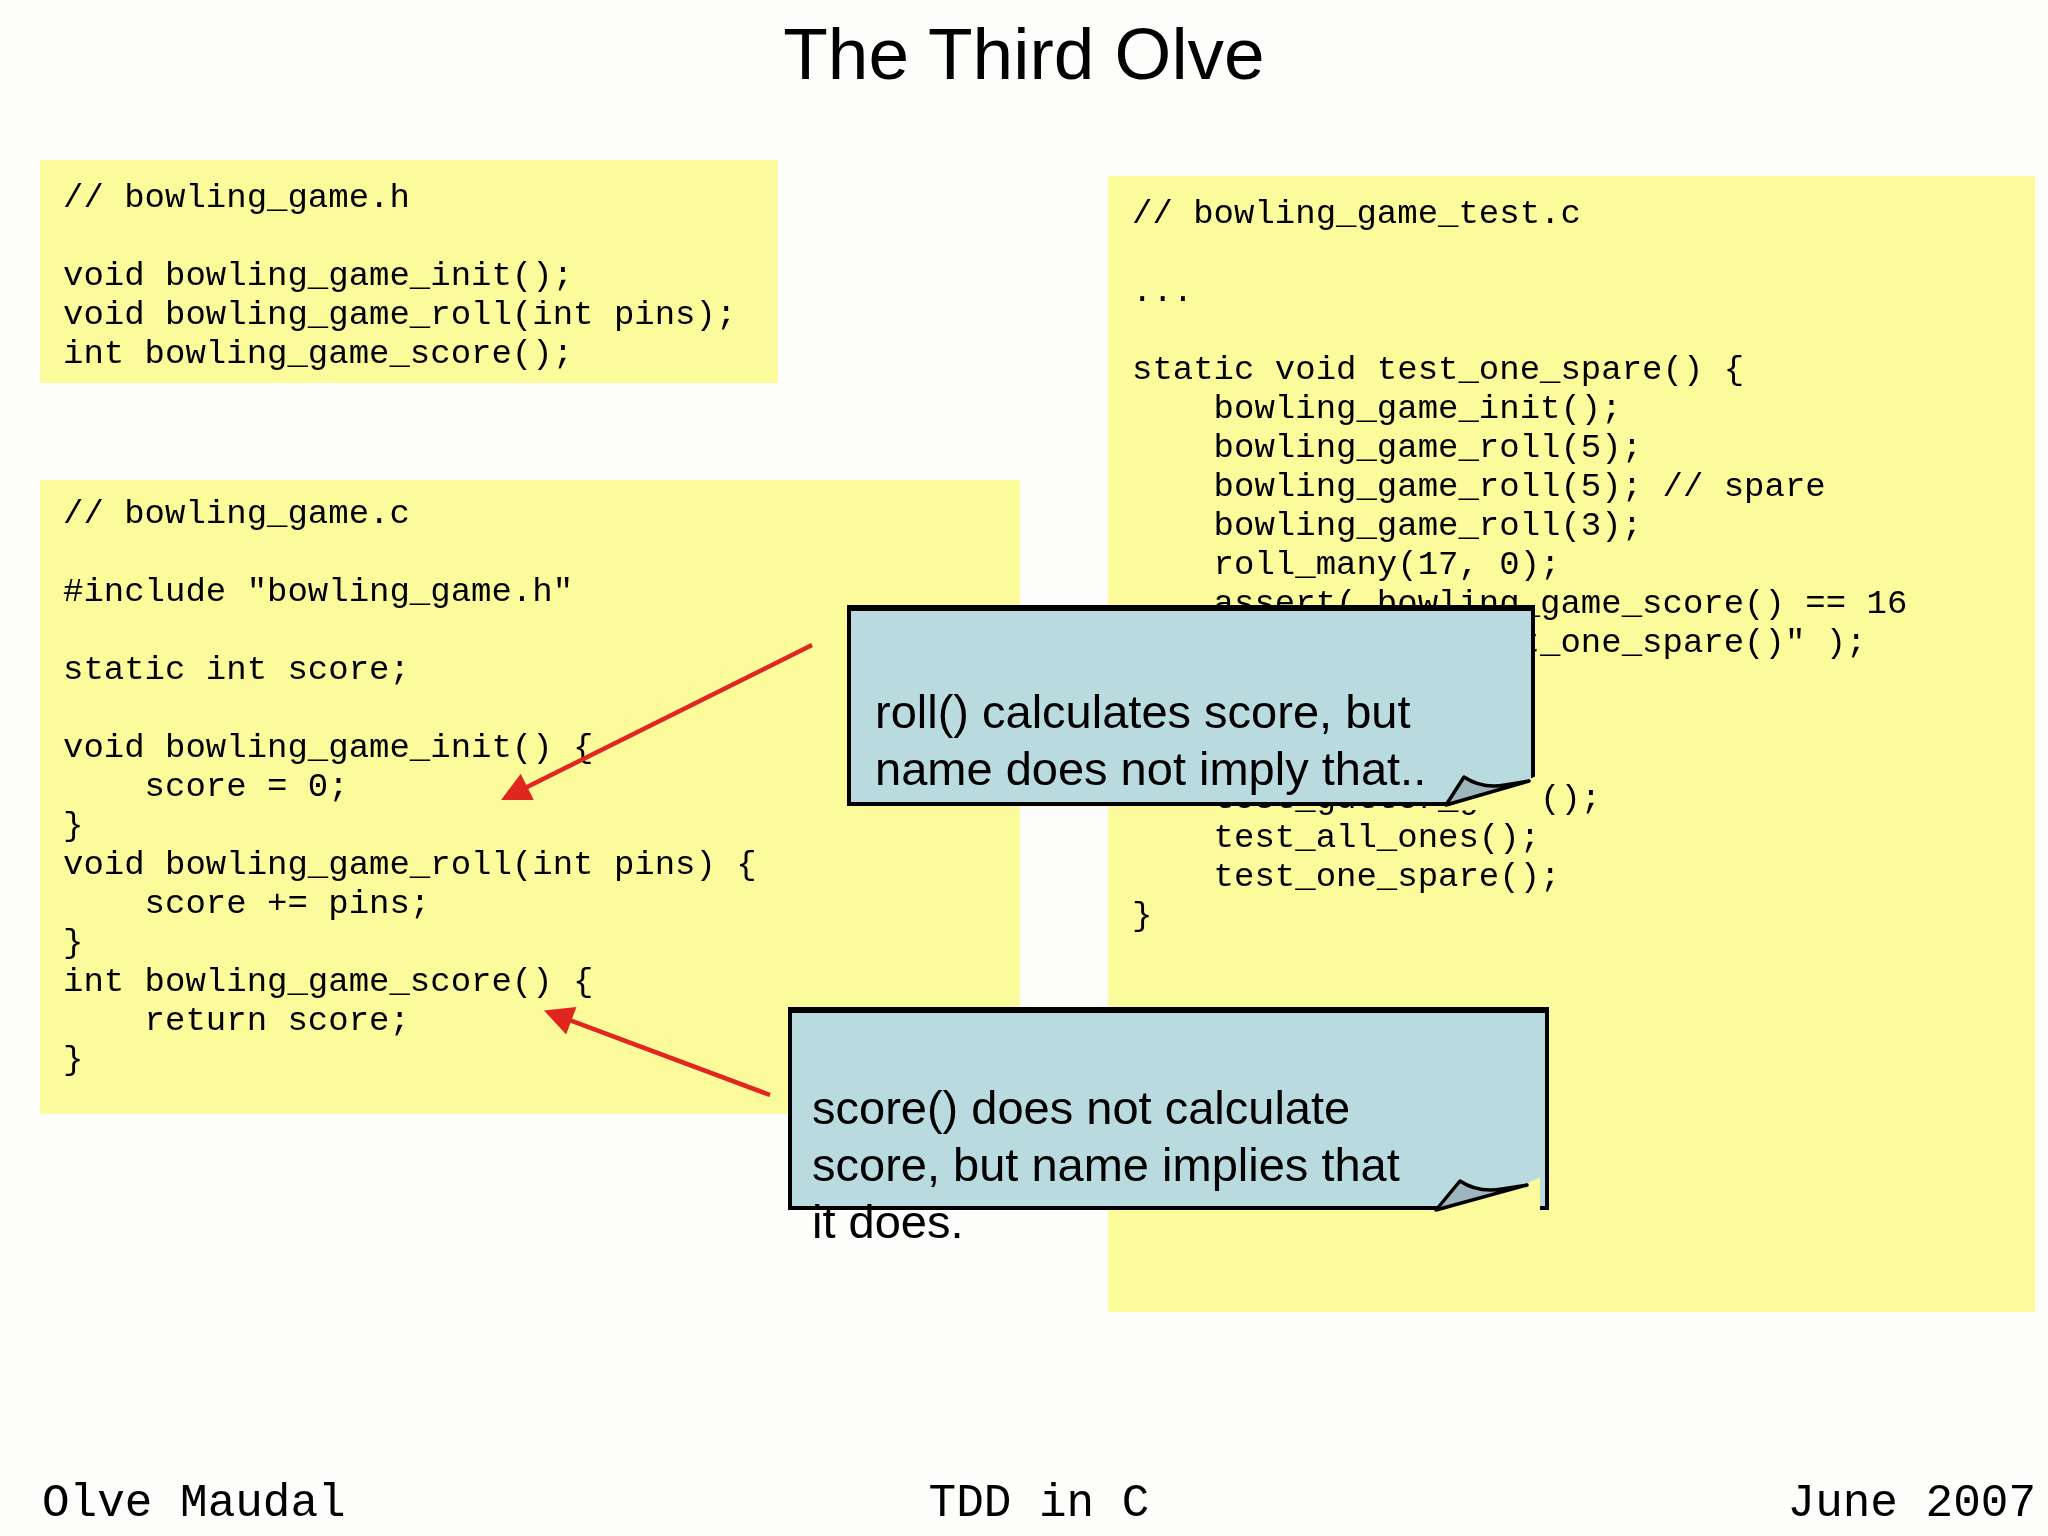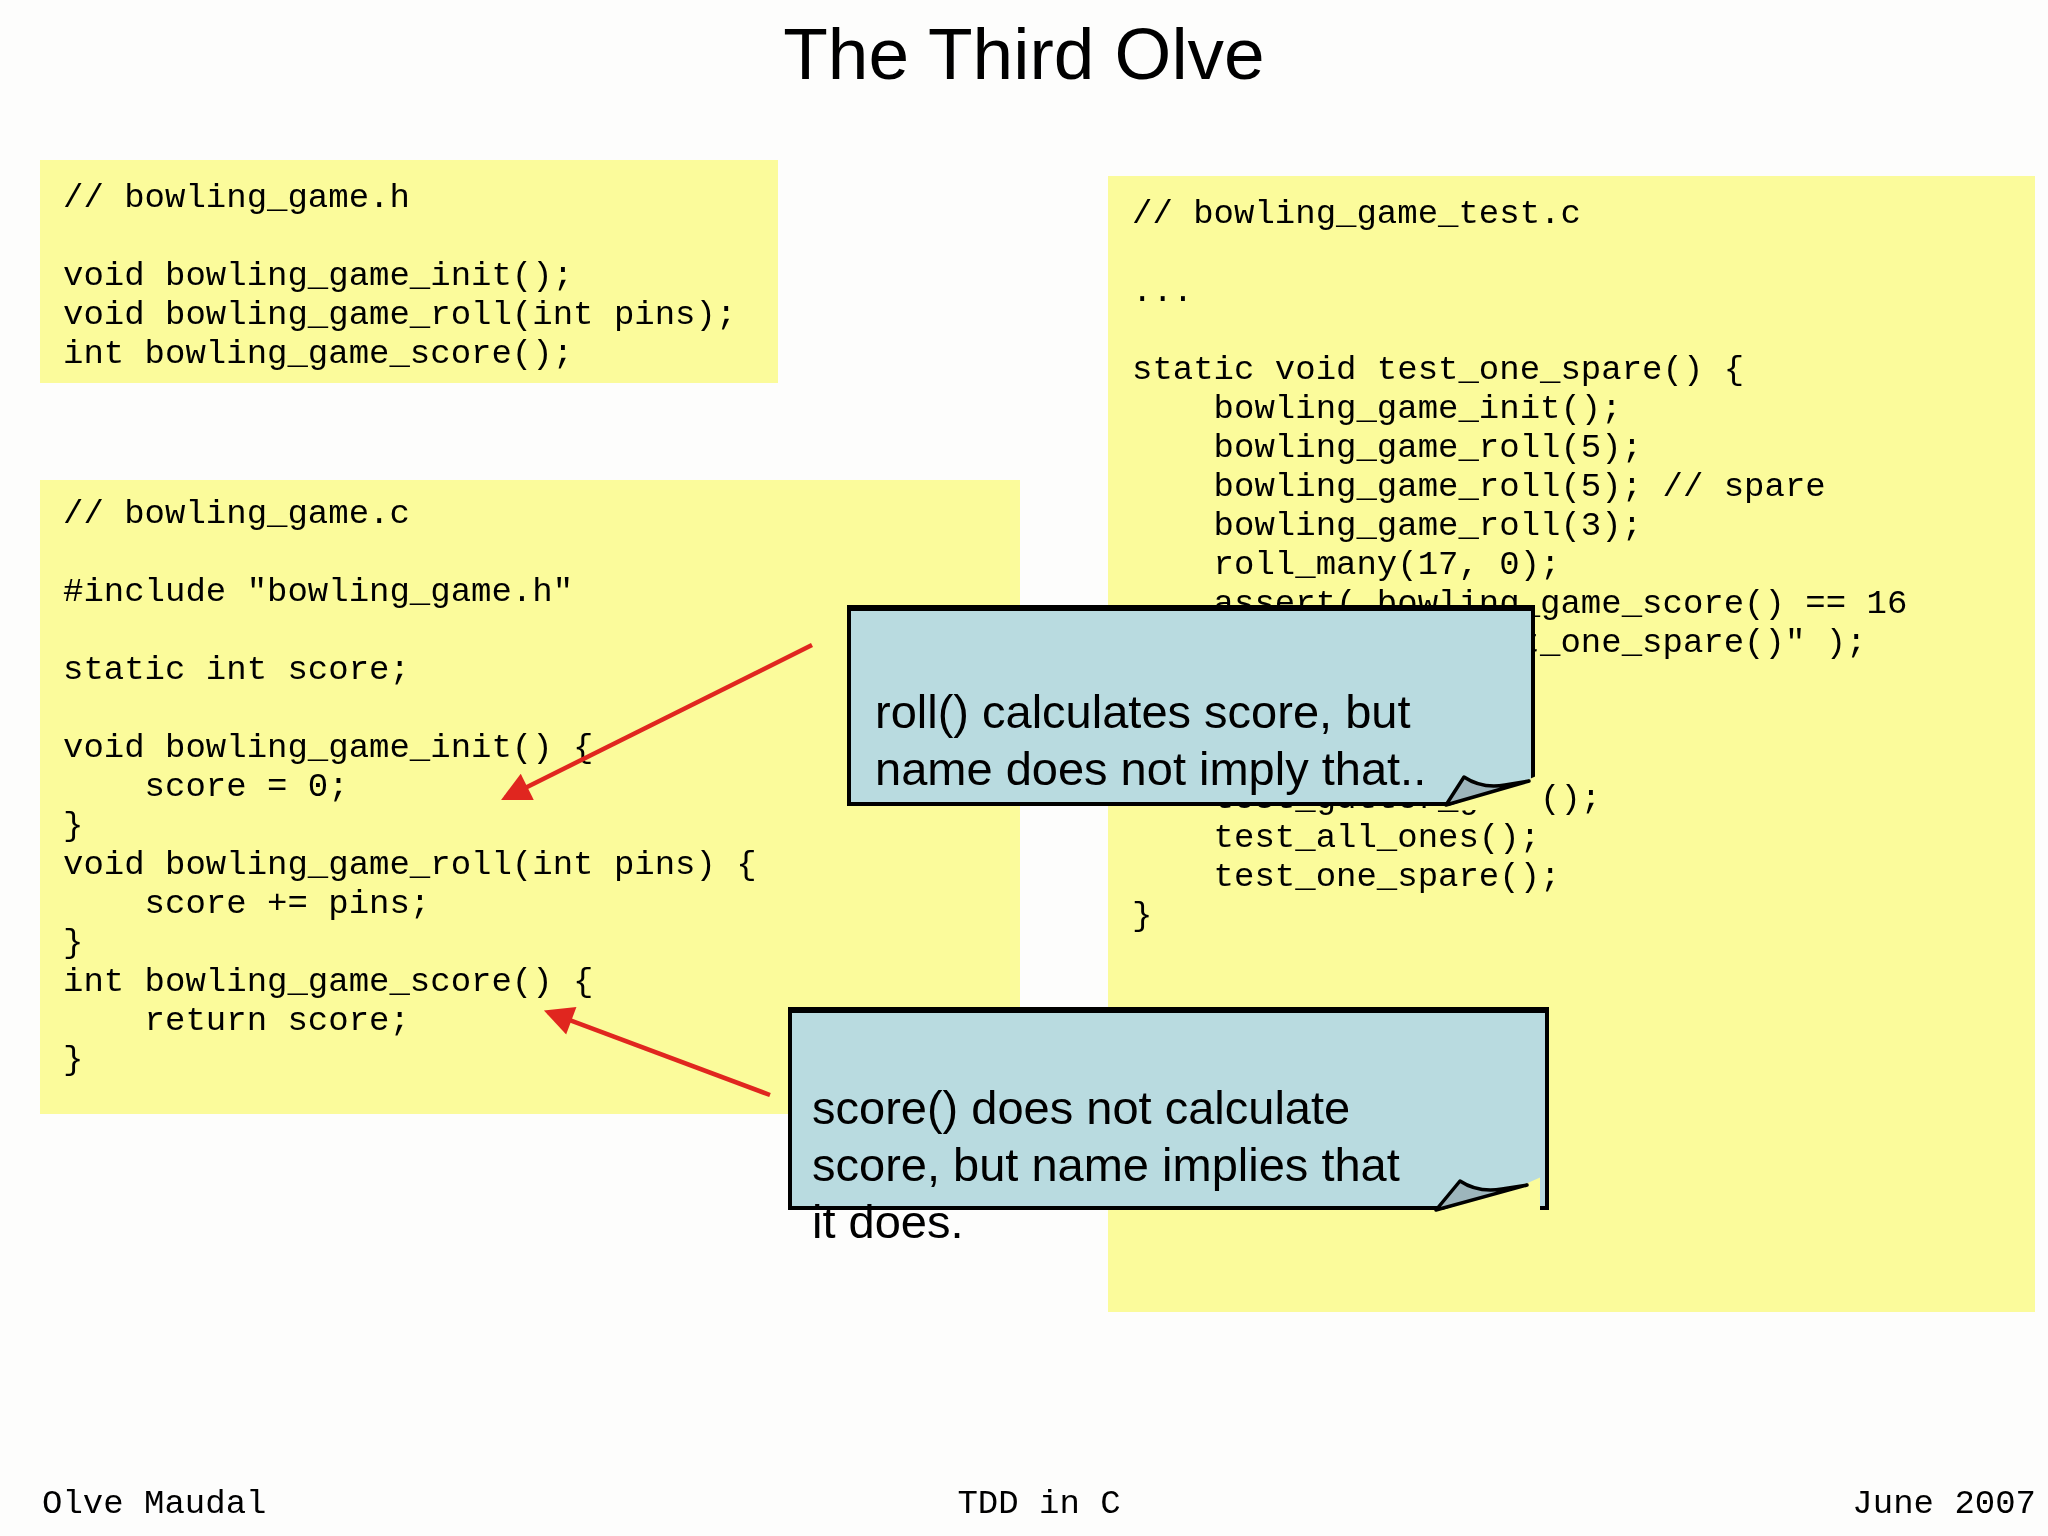--- a/index.html
+++ b/index.html
@@ -52,21 +52,21 @@
   .fold-mask{fill:var(--box_yellow);stroke:var(--box_yellow);stroke-width:2;}
   .fold-flap{fill:var(--note_fold);stroke:var(--ink);stroke-width:3.5;stroke-linejoin:round;}
   .red-arrow{stroke:var(--arrow_red);stroke-width:4.5;fill:none;}
   .red-head{fill:var(--arrow_red);}
 
   .footer{
     position:absolute;left:0;top:1484px;width:2048px;
     display:grid;grid-template-columns:1fr auto 1fr;
     padding:0 12px 0 42px;
     font-family:"Liberation Mono","DejaVu Sans Mono",monospace;
-    font-size:34px;line-height:40px;color:var(--ink);
+    font-size:46px;line-height:40px;color:var(--ink);
   }
   .footer .f-left{text-align:left;}
   .footer .f-center{text-align:center;}
   .footer .f-right{text-align:right;}
 </style>
 </head>
 <body>
 
 <div class="slide">
 

